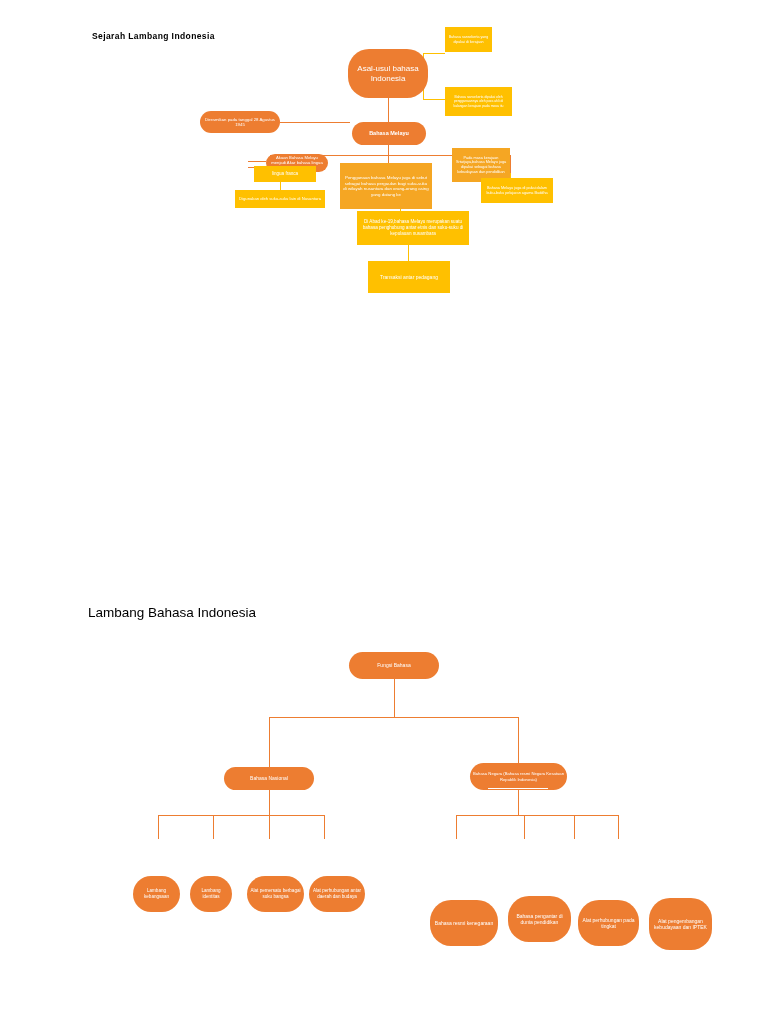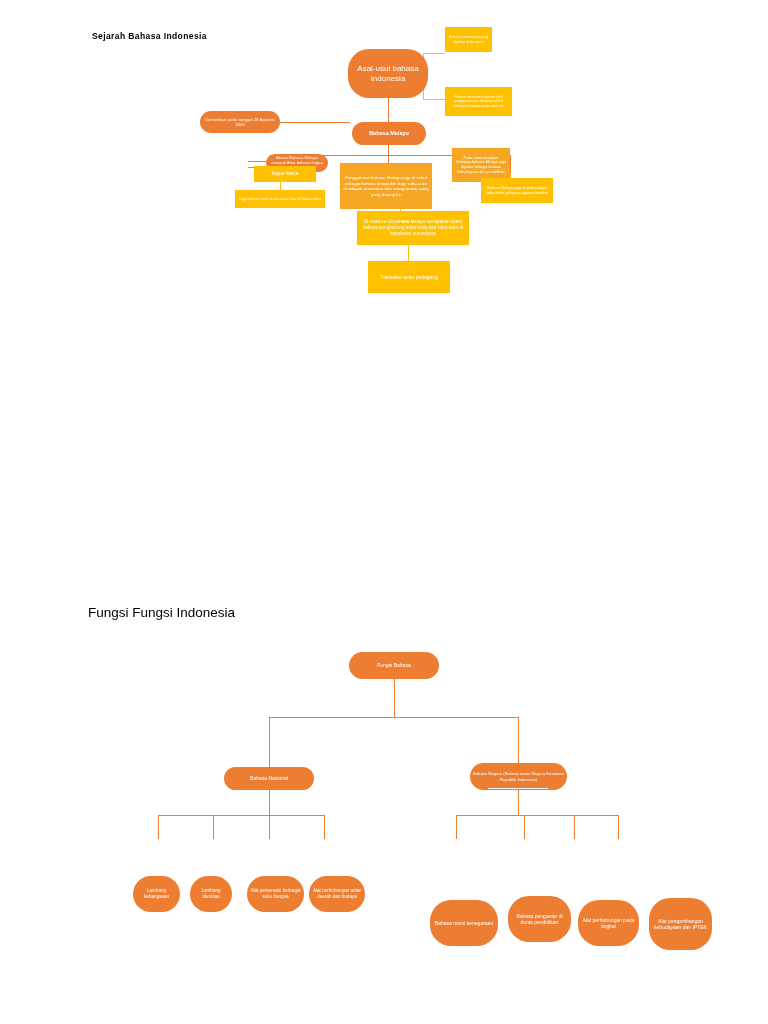--- a/index.html
+++ b/index.html
@@ -68,21 +68,21 @@
     position: absolute;
     height: 1px;
     background: #ffffff;
   }
 </style>
 </head>
 <body>
 
 <div class="page">
 
-  <div class="title1">Sejarah Bahasa Indonesia</div>
+  <div class="title1">Sejarah Lambang Indonesia</div>
 
   <div class="gline h" style="left:423px; top:53px; width:22px;"></div>
   <div class="gline v" style="left:423px; top:53px; height:18px;"></div>
 
   <div class="gline h" style="left:423px; top:99px; width:22px;"></div>
   <div class="gline v" style="left:423px; top:82px; height:17px;"></div>
 
   <div class="line v" style="left:388px; top:98px; height:24px;"></div>
 
   <div class="line h" style="left:280px; top:122px; width:70px;"></div>
@@ -153,21 +153,21 @@
   </div>
 
   <div class="node gold" style="left:481px; top:178px; width:72px; height:25px; font-size:3.8px;">
     <span>Bahasa Melayu juga di pakai dalam buku-buku pelajaran agama Buddha</span>
   </div>
 
   <div class="node gold" style="left:368px; top:261px; width:82px; height:32px; font-size:5px;">
     <span>Transaksi antar pedagang</span>
   </div>
 
-  <div class="title2">Fungsi Fungsi Indonesia</div>
+  <div class="title2">Lambang Bahasa Indonesia</div>
 
   <div class="line v" style="left:394px; top:679px; height:38px;"></div>
 
   <div class="line h" style="left:269px; top:717px; width:250px;"></div>
   <div class="line v" style="left:269px; top:717px; height:50px;"></div>
   <div class="line v" style="left:518px; top:717px; height:50px;"></div>
 
   <div class="line v" style="left:269px; top:790px; height:25px;"></div>
   <div class="line h" style="left:158px; top:815px; width:166px;"></div>
   <div class="line v" style="left:158px; top:815px; height:24px;"></div>

